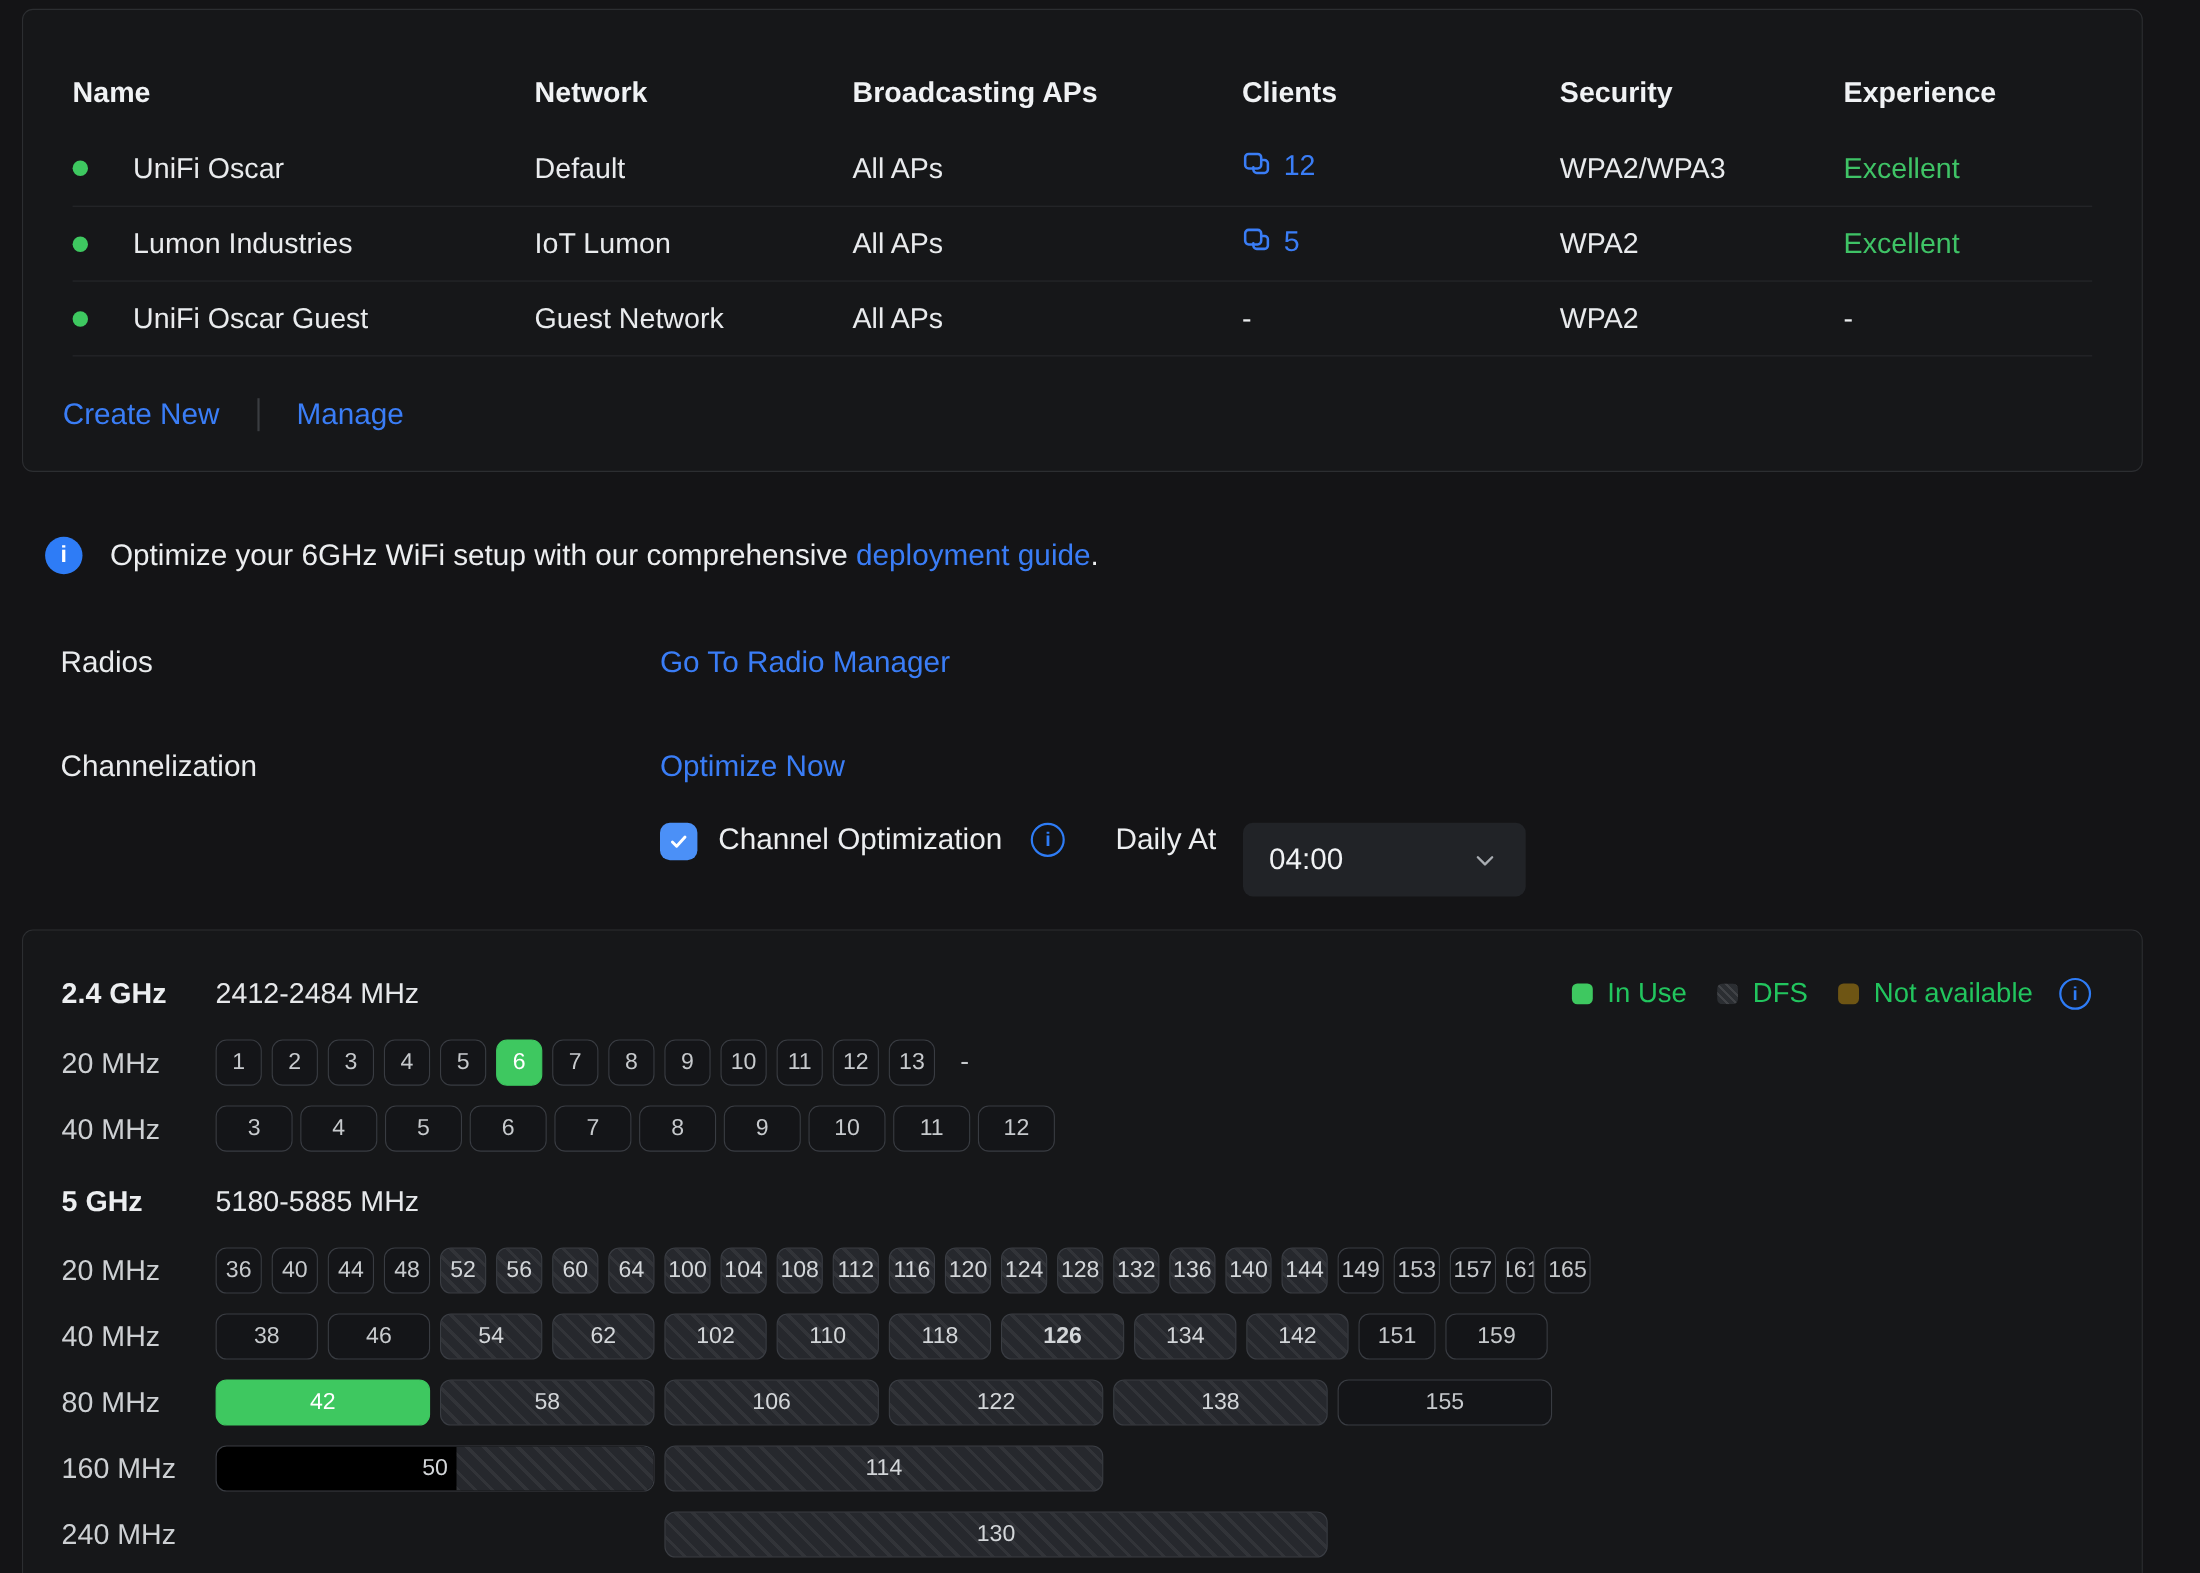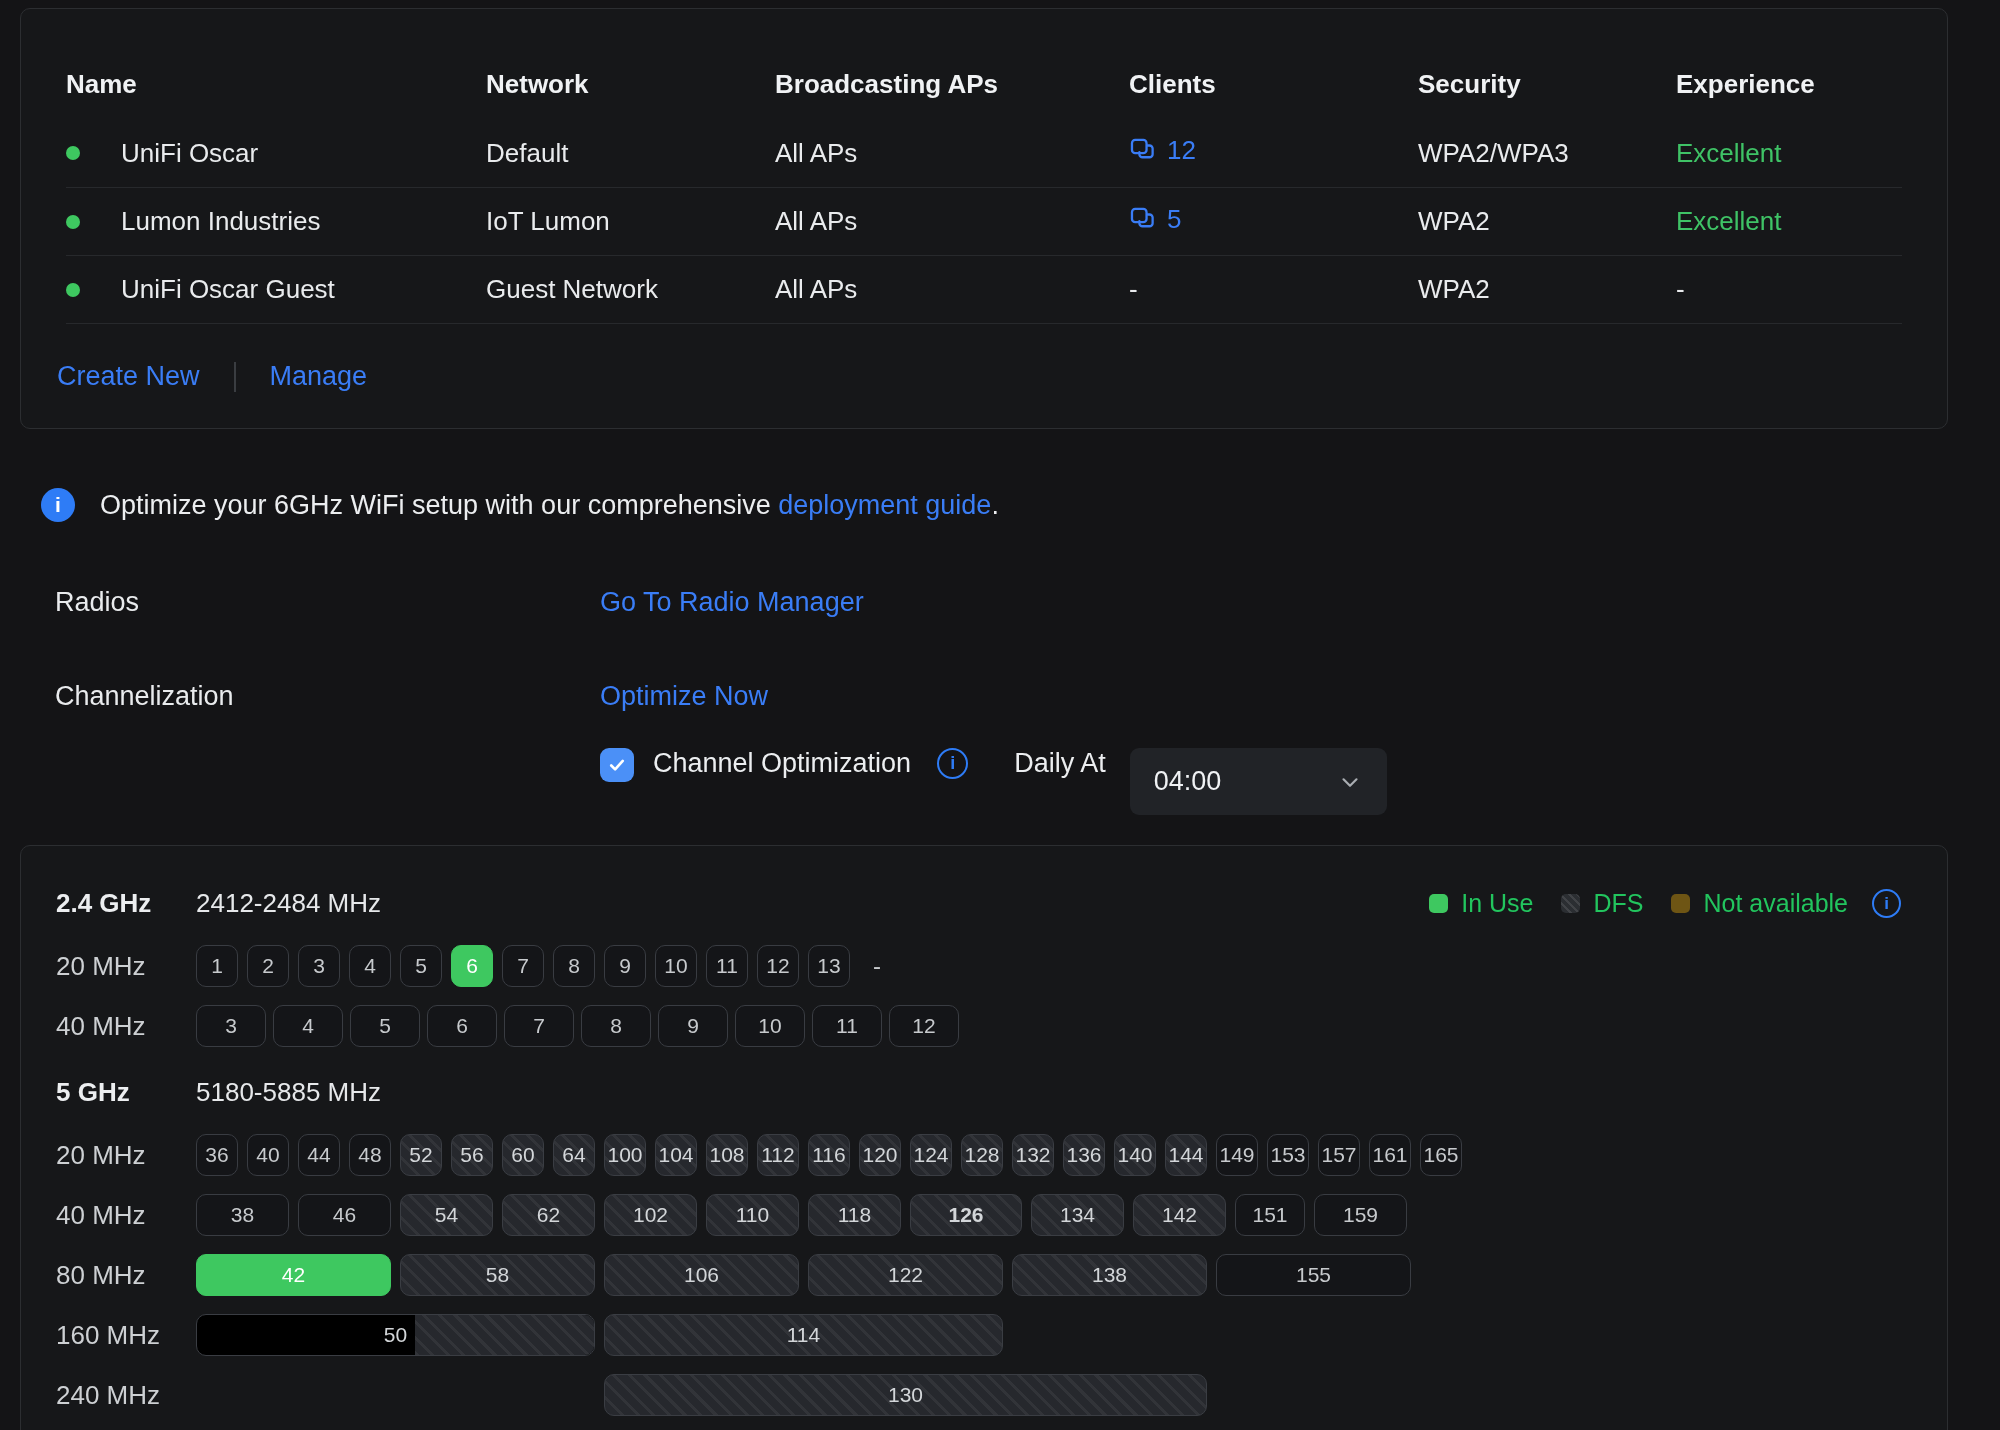--- a/index.html
+++ b/index.html
@@ -359,21 +359,21 @@
           </div>
           <div class="chip" style="width: 42px;">
             <span class="chip-txt">149</span>
           </div>
           <div class="chip" style="width: 42px;">
             <span class="chip-txt">153</span>
           </div>
           <div class="chip" style="width: 42px;">
             <span class="chip-txt">157</span>
           </div>
-          <div class="chip" style="width: 42px; align-items: center;">
+          <div class="chip" style="width: 26px; align-items: center;">
             <span class="chip-txt">161</span>
           </div>
           <div class="chip" style="width: 42px;">
             <span class="chip-txt">165</span>
           </div>
         </div>
       </div>
       <div class="crow">
         <div class="crow-label">40 MHz</div>
         <div class="chips" style="gap: 9px;">

